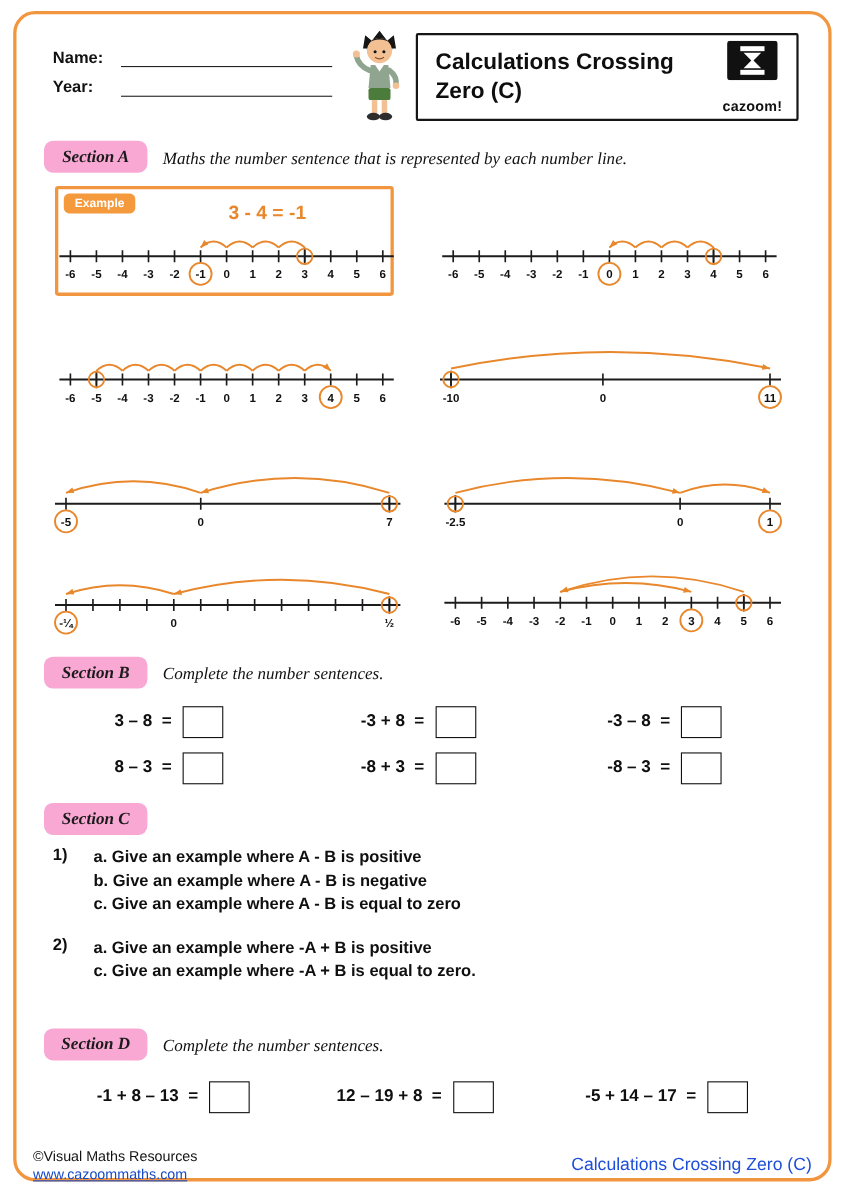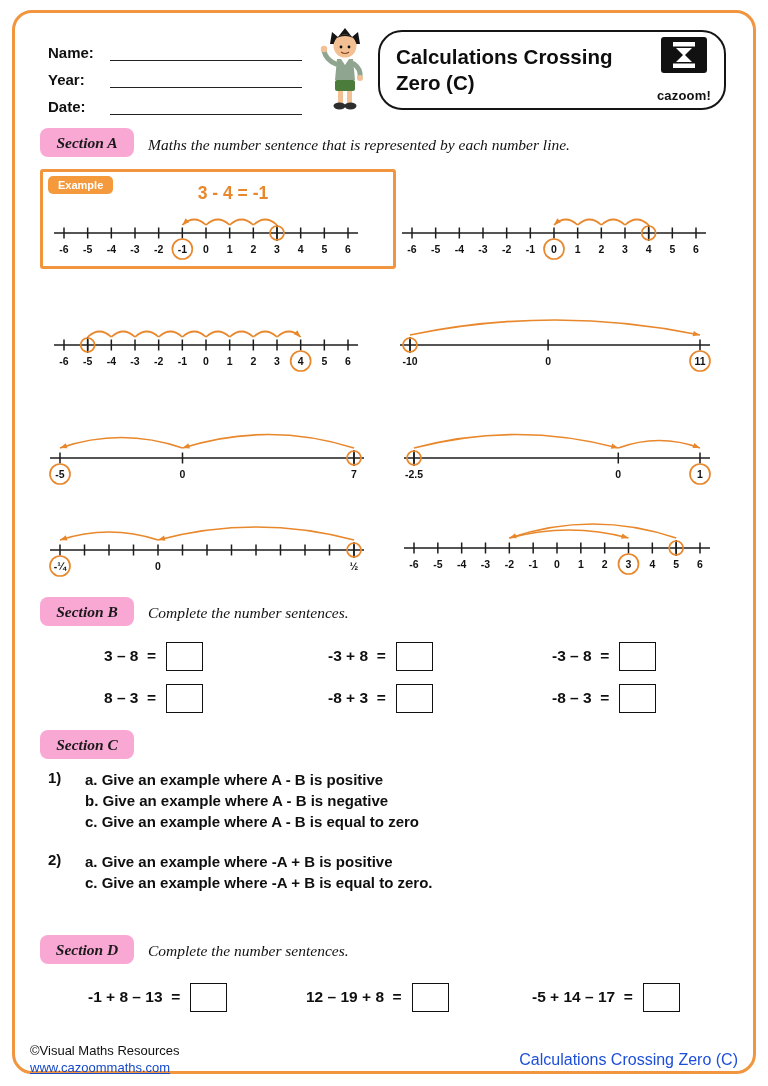--- a/index.html
+++ b/index.html
@@ -9,38 +9,38 @@
   .frame { position:absolute; left:12px; top:10px; width:744px; height:1064px;
            border:3px solid #F2953F; border-radius:20px; pointer-events:none; }
 
   
   .fields { position:absolute; left:48px; top:34px; width:254px; }
   .field-row { display:flex; align-items:flex-end; height:27px; }
   .field-label { font-weight:bold; font-size:15px; color:#111; width:56px; }
   .field-line { flex:1; border-bottom:1.6px solid #222; height:20px; margin-left:6px; }
   .mascot { position:absolute; left:316px; top:24px; }
   .titlebox { position:absolute; left:378px; top:30px; width:348px; height:80px;
-              border:2.5px solid #151515; border-radius:24px; background:#fff;
+              border:2.5px solid #151515; border-radius:2px; background:#fff;
               display:flex; align-items:center; padding:0 8px 0 16px; }
   .titlebox h1 { flex:1; font-size:20.5px; line-height:26px; color:#0e0e0e; font-weight:bold; }
   .titlebox h1 span { white-space:nowrap; }
   .logo { width:64px; text-align:center; }
   .logo-mark { display:inline-block; width:46px; height:36px; }
   .logo-text { font-size:13px; font-weight:bold; color:#111; margin-top:11px; letter-spacing:.2px; }
 
   
   .pill { position:absolute; width:94px; height:29px; background:#f9a8d4; border-radius:8px;
           display:flex; align-items:center; justify-content:center;
           font-family:"Liberation Serif", serif; font-style:italic; font-weight:bold;
           font-size:15.5px; color:#1a1a1a; }
   .instr { position:absolute; font-family:"Liberation Serif", serif; font-style:italic;
            font-size:15.5px; color:#111; }
 
   
-  .example-box { position:absolute; left:40px; top:169px; width:356px; height:100px;
+  .example-box { position:absolute; left:50px; top:169px; width:308px; height:100px;
                  border:3px solid #F2953F; border-radius:3px; }
   .example-tab { position:absolute; left:5px; top:4px; background:#F49A3C; color:#fff;
                  font-size:11px; font-weight:bold; padding:3px 10px; border-radius:5px; }
   .example-eq { position:absolute; left:100px; top:11px; width:180px; text-align:center;
                 color:#E8872B; font-weight:bold; font-size:17.5px; }
 
   .nl { position:absolute; }
 
   
   .prob { position:absolute; display:flex; align-items:center; height:30px; }
@@ -63,24 +63,20 @@
 <div class="page">
   <div class="frame"></div>
 
   <div class="fields">
     <div class="field-row">
       <span class="field-label">Name:</span>
       <span class="field-line"></span>
     </div>
     <div class="field-row">
       <span class="field-label">Year:</span>
-      <span class="field-line"></span>
-    </div>
-    <div class="field-row">
-      <span class="field-label">Date:</span>
       <span class="field-line"></span>
     </div>
   </div>
 
   <div class="mascot">
     <svg width="58" height="90" viewBox="0 0 58 90">
       <polygon points="14,20 16,8 22,13 29,4 36,13 42,8 44,20" fill="#151515"></polygon>
       <circle cx="29" cy="22" r="11.5" fill="#F3C093"></circle>
       <path d="M17.5,22 A11.5,11.5 0 0 1 40.5,22 L40.5,16 Q29,8 17.5,16 Z" fill="#151515"></path>
       <circle cx="25" cy="23" r="1.4" fill="#111"></circle>

